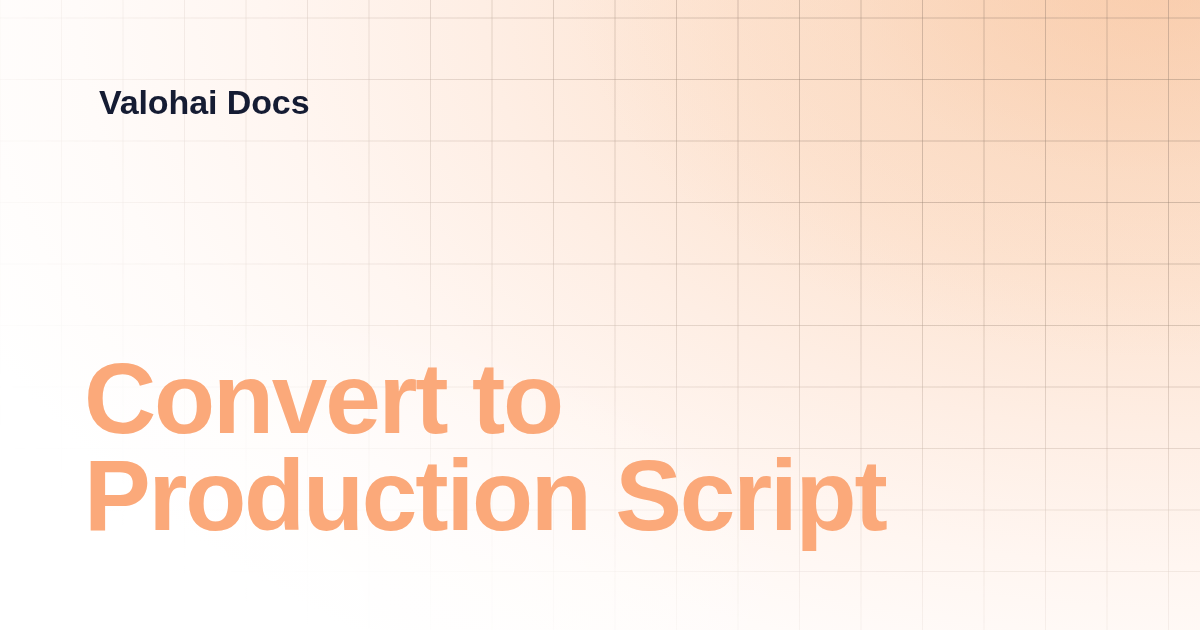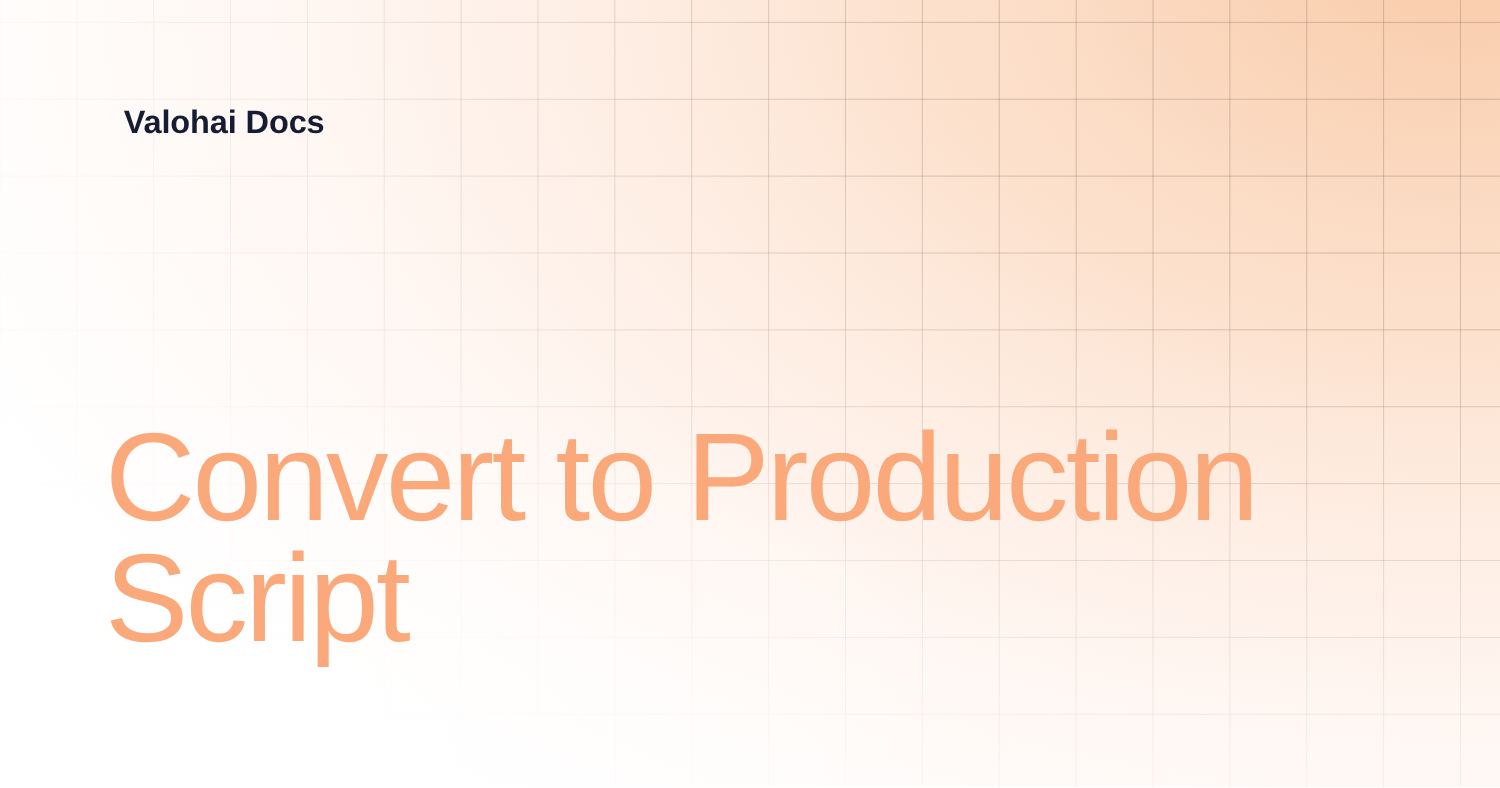--- a/index.html
+++ b/index.html
@@ -89,36 +89,36 @@
   
   .content {
     position: absolute;
     inset: 0;
   }
 
   .brand {
     position: absolute;
     left: 99px;
     top: 82px;
-    font-size: 26px;
+    font-size: 34px;
     font-weight: bold;
     letter-spacing: -0.1px;
     color: #151c33;
     line-height: 1.2;
     white-space: nowrap;
   }
 
   .headline {
     position: absolute;
     left: 84px;
-    top: 334px;
+    top: 350px;
     width: 950px;
     margin: 0;
     font-size: 100px;
-    font-weight: normal;
+    font-weight: bold;
     line-height: 0.97;
     letter-spacing: -2.2px;
     color: #fba97a;
   }
 </style>
 </head>
 <body>
 
 <div id="og-card">
 

